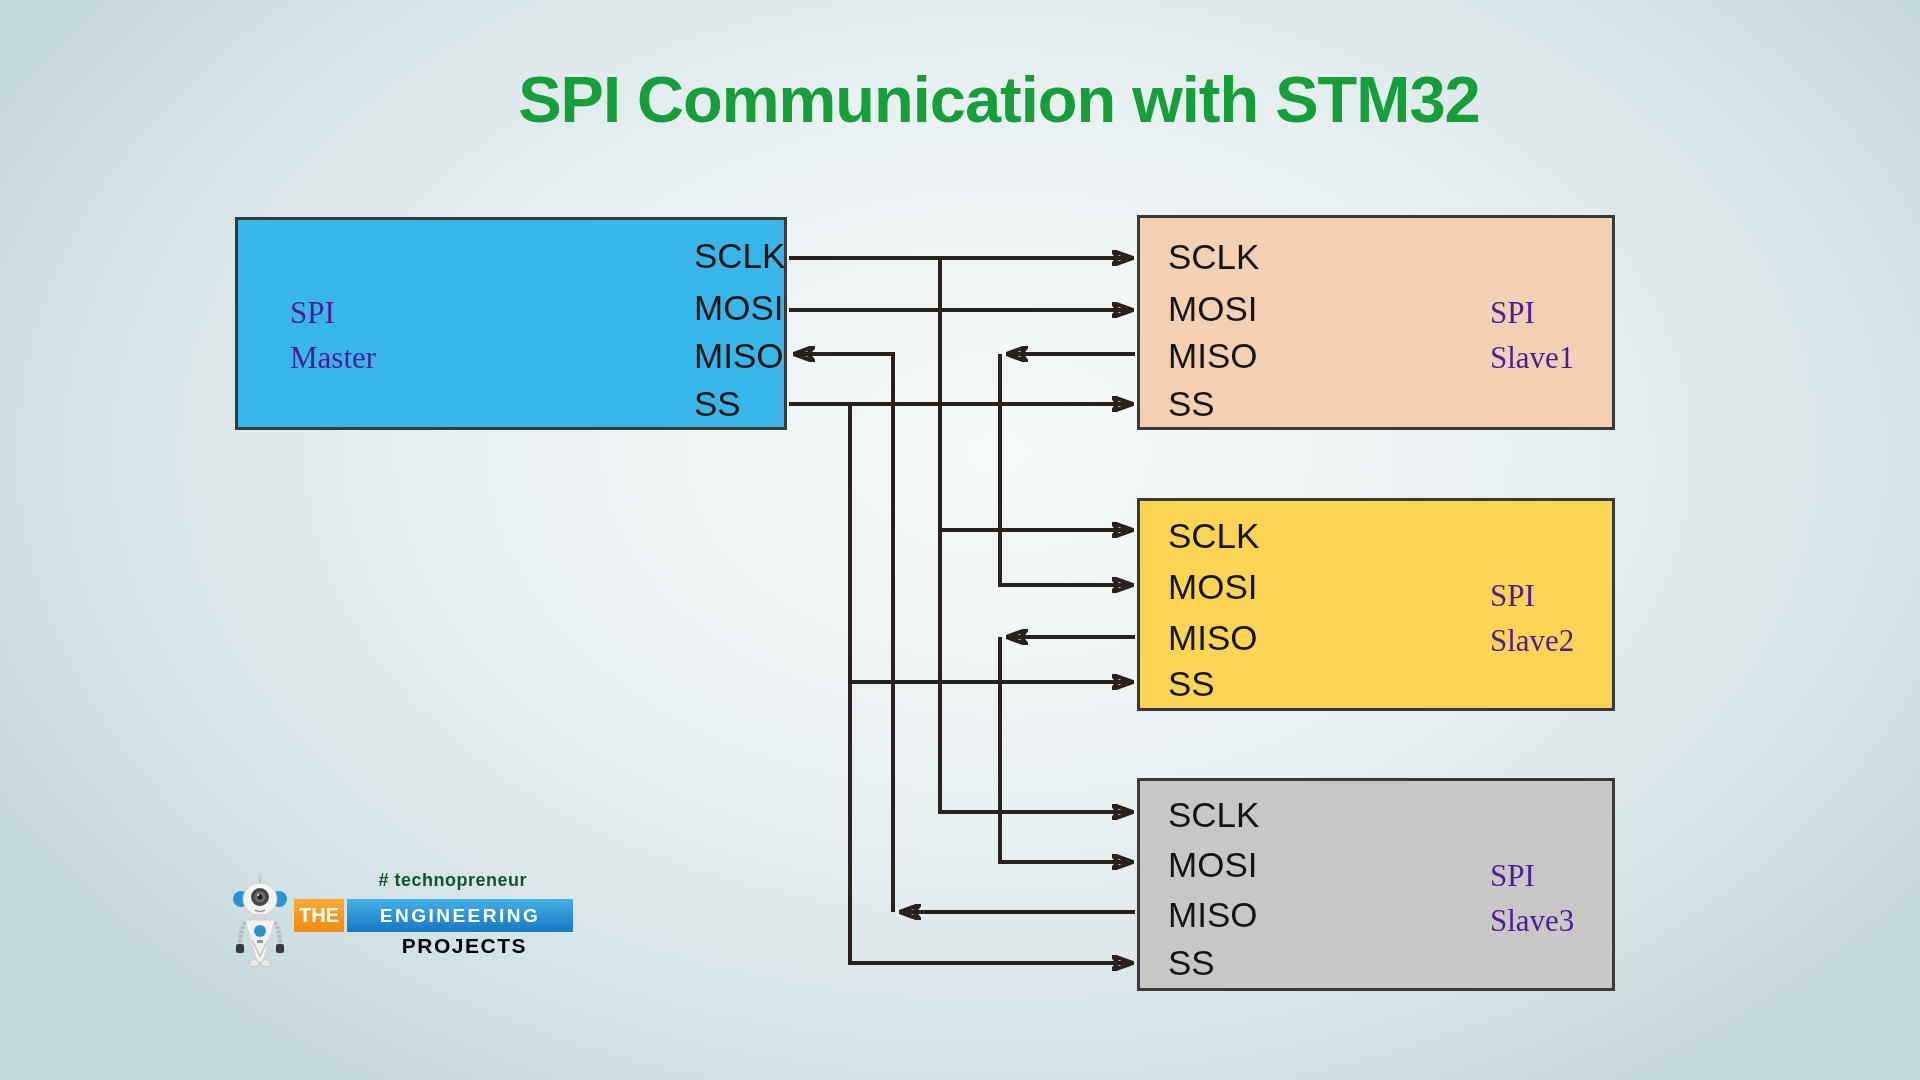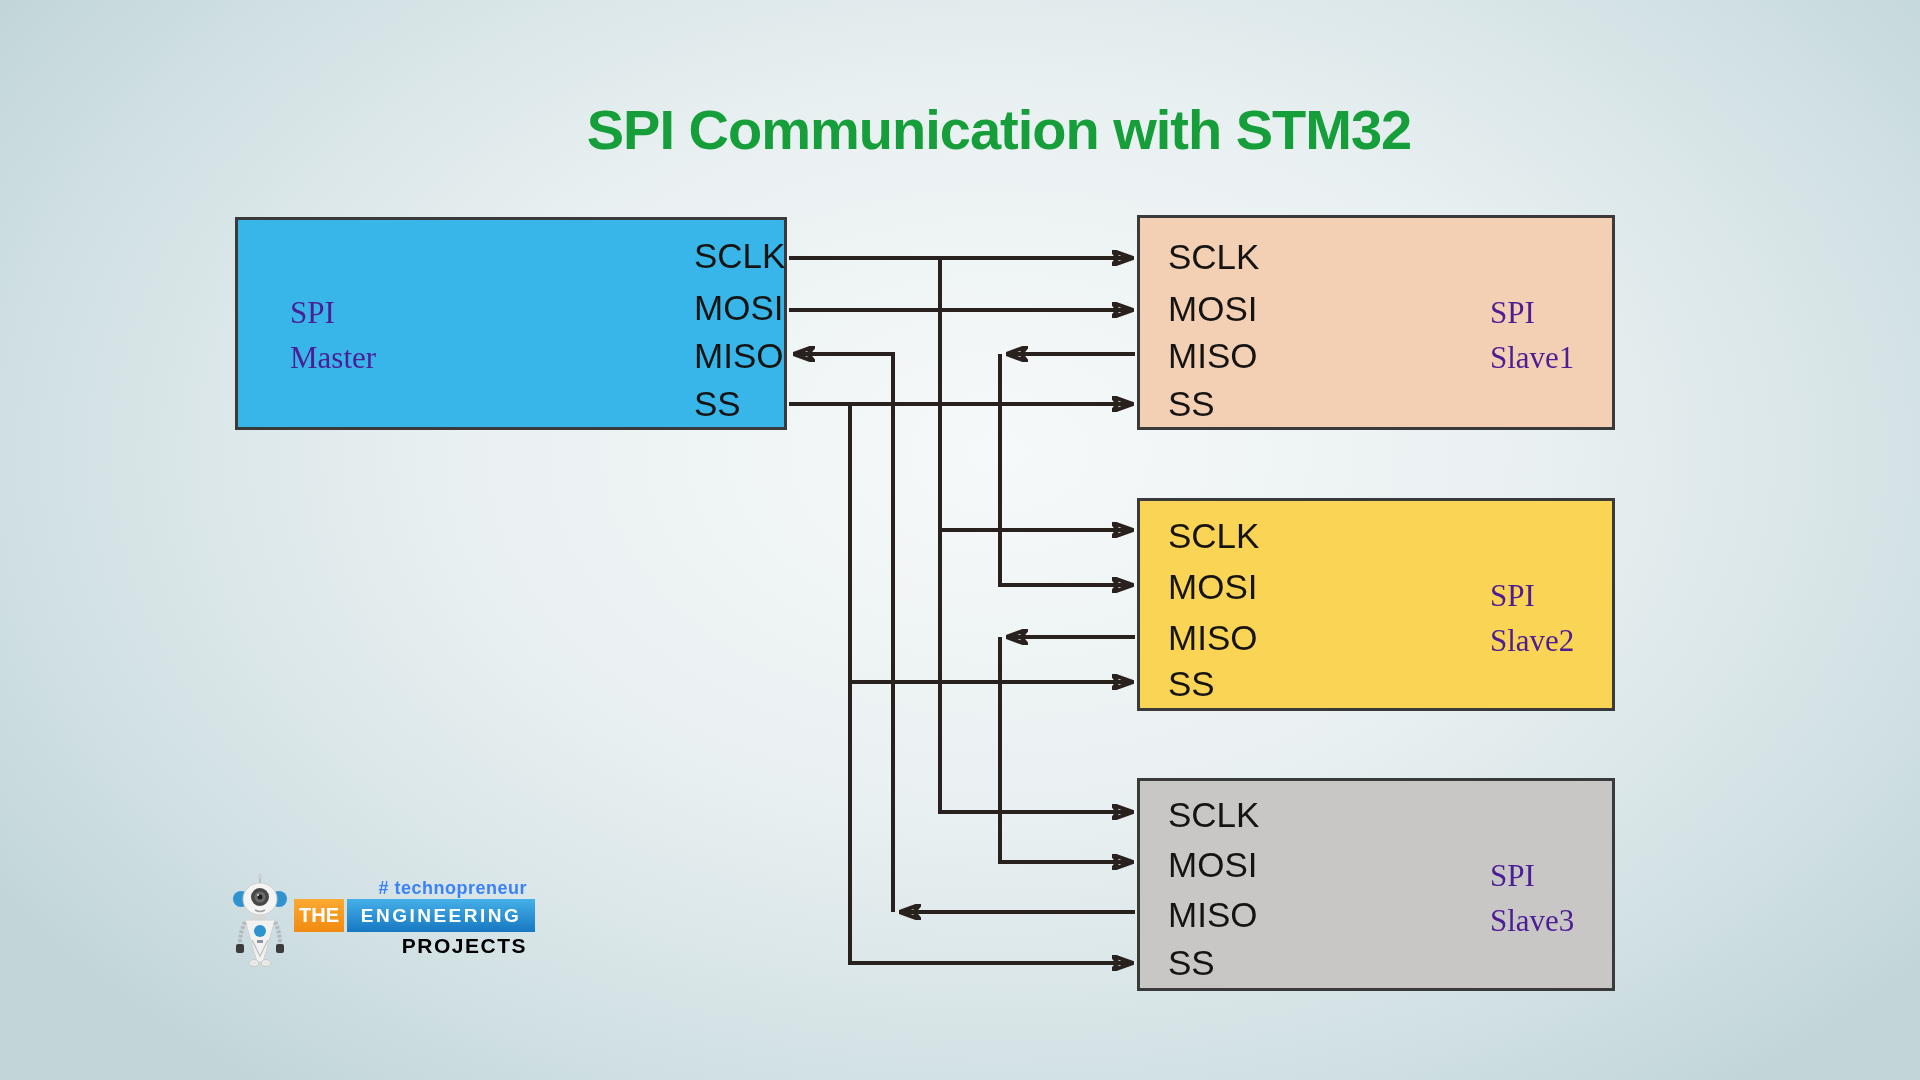--- a/index.html
+++ b/index.html
@@ -6,23 +6,22 @@
   body{
     width:1920px;height:1080px;overflow:hidden;
     font-family:"Liberation Sans", sans-serif;
     background:radial-gradient(ellipse 1200px 800px at 52% 42%, #f6f9f9 0%, #e9f0f1 45%, #d5e3e6 75%, #c2d6da 100%);
     position:relative;
   }
   .stage{position:absolute;left:0;top:0;width:1920px;height:1080px;}
   .title{
     position:absolute;left:0;top:62px;width:1920px;
     text-align:center;padding-left:78px;box-sizing:border-box;
-    font-size:56px;font-weight:bold;letter-spacing:-1px;
+    font-size:65px;font-weight:bold;letter-spacing:-1px;
     color:#169e3b;
-    margin-top:35px;
   }
   .wires{position:absolute;left:0;top:0;width:1920px;height:1080px;}
   .wires path{stroke:#29211d;stroke-width:4;fill:none;stroke-linejoin:miter;}
   .box{position:absolute;border:3px solid #3a3a3a;box-sizing:border-box;}
   .box-master{left:235px;top:217px;width:552px;height:213px;background:#38b6ea;}
   .box-slave1{left:1137px;top:215px;width:478px;height:215px;background:#f3d0b4;}
   .box-slave2{left:1137px;top:498px;width:478px;height:213px;background:#f9d455;}
   .box-slave3{left:1137px;top:778px;width:478px;height:213px;background:#c8c7c5;}
   .pin{
     position:absolute;height:38px;line-height:38px;
@@ -32,31 +31,31 @@
   .pin-master{left:456px;}
   .box-name{
     position:absolute;font-size:31px;color:#4c1d95;line-height:45px;white-space:nowrap;font-family:Liberation Serif, serif;
   }
   .name-master{left:52px;top:70px;}
   .name-slave{left:350px;top:72px;}
   
   .logo{position:absolute;left:230px;top:870px;width:300px;height:102px;}
   .logo-robot{position:absolute;left:2px;top:2px;}
   .logo-hashtag{
-    position:absolute;right:3px;top:8px;
-    font-size:18px;font-weight:bold;color:#3b82f6;letter-spacing:0.5px;
+    position:absolute;right:3px;top:0;
+    font-size:18px;font-weight:bold;color:#14532d;letter-spacing:0.5px;
   }
   .logo-row{position:absolute;left:64px;top:29px;height:33px;display:flex;}
   .logo-the{
     width:50px;height:33px;background:linear-gradient(180deg,#fbaa33,#f18a10);
     color:#ffffff;font-size:20px;font-weight:bold;
     display:flex;align-items:center;justify-content:center;
   }
   .logo-eng{
-    width:188px;height:33px;margin-left:3px;
+    width:226px;height:33px;margin-left:3px;
     background:linear-gradient(180deg,#45b0e8,#1778c2);
     color:#ffffff;font-size:19px;font-weight:bold;letter-spacing:2.5px;
     display:flex;align-items:center;justify-content:center;
   }
   .logo-projects{
     position:absolute;right:3px;top:64px;
     font-size:21px;font-weight:bold;color:#000000;letter-spacing:1.5px;
   }
 </style>
 </head>

